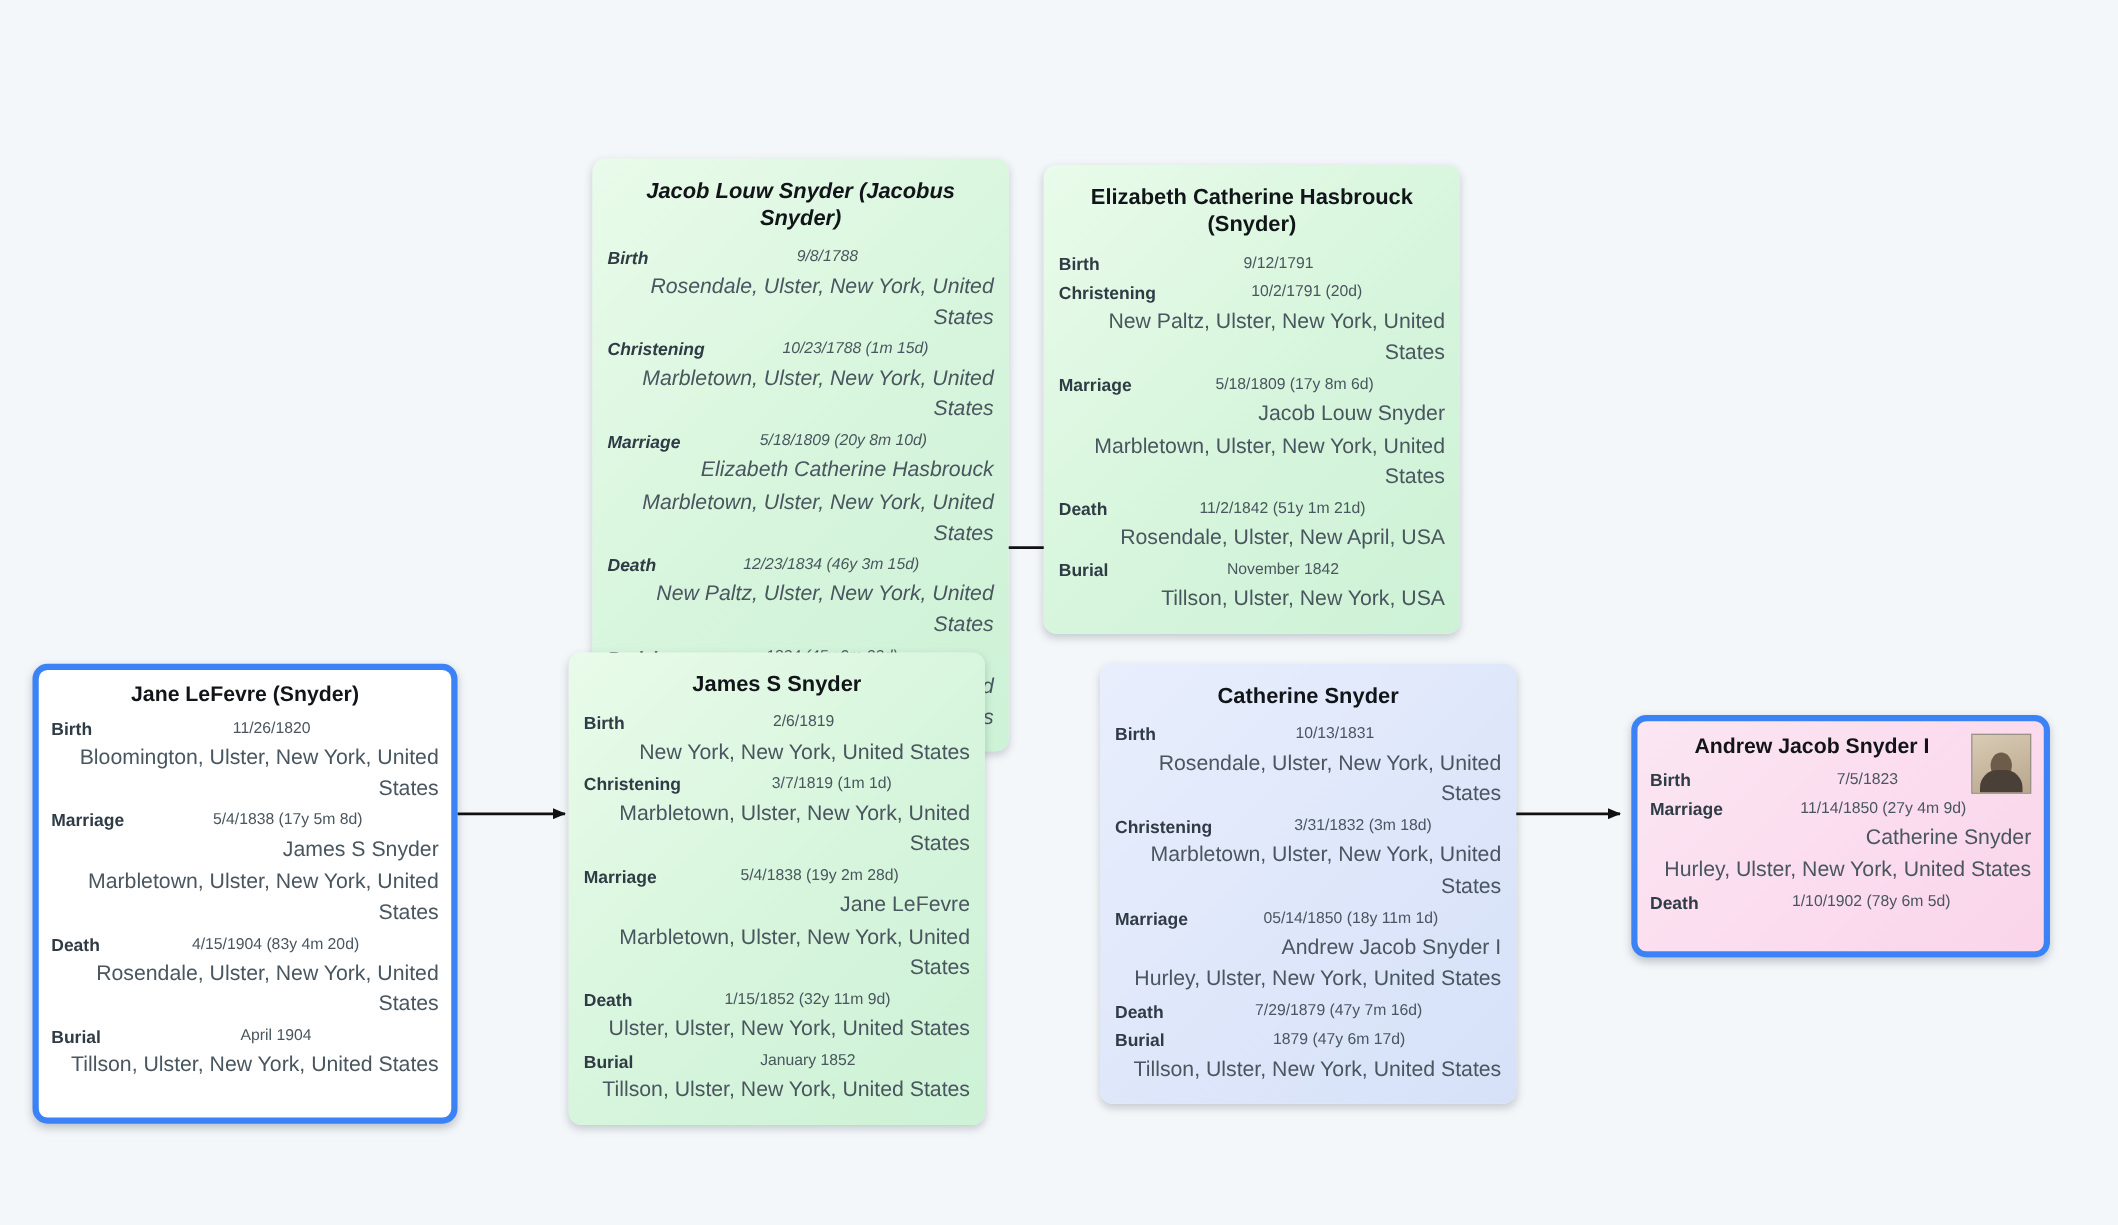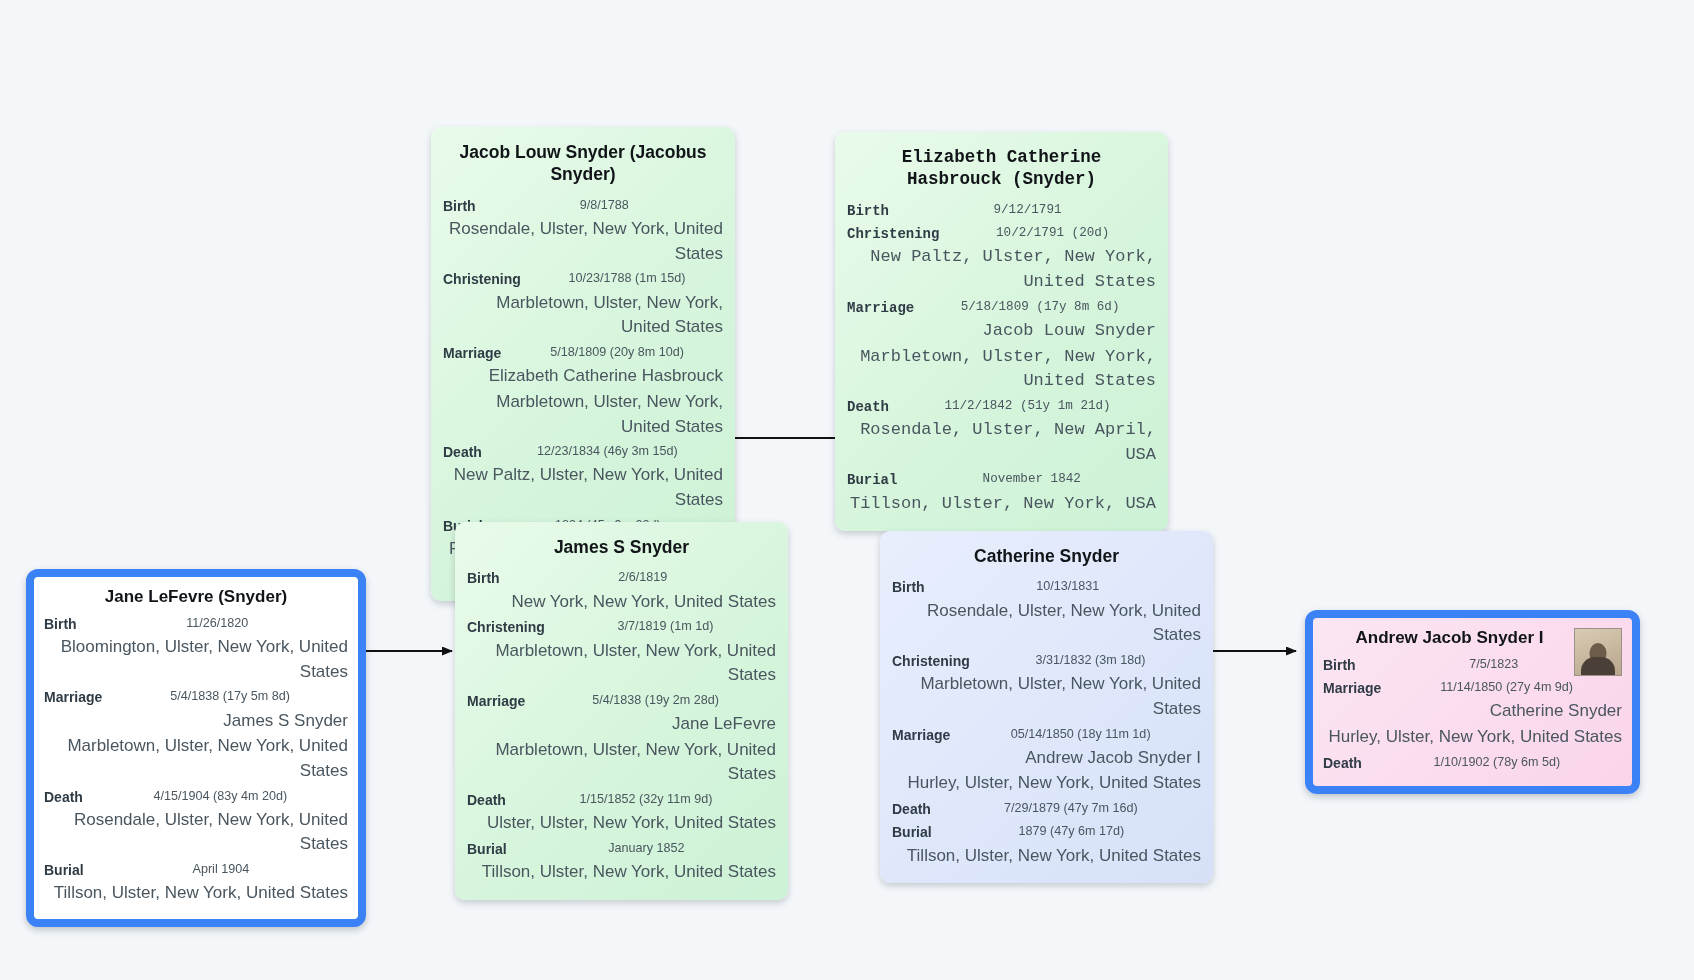--- a/index.html
+++ b/index.html
@@ -17,25 +17,24 @@
   .card{
     position:absolute;
     box-sizing:border-box;
     border-radius:10px;
     padding:12px 12px 12px 12px;
   }
   .card.plain{
     box-shadow:0 3px 7px rgba(30,45,60,0.22);
   }
   .card.framed{
-    border:8px solid #3b82f6;
+    border:5px solid #3b82f6;
     border-radius:12px;
     box-shadow:0 3px 7px rgba(30,45,60,0.25);
-    padding:8px 10px 10px 10px;
-    margin-top:38px;
+    padding:8px 10px 26px 10px;
   }
   .green{background:linear-gradient(135deg,#e9fbea 0%,#d6f5dc 55%,#cdf2d6 100%);}
   .blue{background:linear-gradient(135deg,#e8eefc 0%,#dde6fa 60%,#d6e1f8 100%);}
   .pink{background:linear-gradient(135deg,#fbe6f3 0%,#fbdcee 55%,#fad5ea 100%);}
   .white{background:#ffffff;}
 
   .card-title{
     text-align:center;
     font-weight:bold;
     font-size:17.5px;
@@ -115,21 +114,21 @@
     <path d="M622,438 L1045,438" stroke="#111111" stroke-width="2.2" fill="none"></path>
     <path d="M1003,418 L1003,438" stroke="#111111" stroke-width="2.2" fill="none"></path>
     <path d="M622,445 L622,428" stroke="#111111" stroke-width="2.2" fill="none" marker-end="url(#arrow)"></path>
     <path d="M1045,438 L1045,505" stroke="#111111" stroke-width="2.2" fill="none" marker-end="url(#arrow)"></path>
 
     <path d="M366,651 L452,651" stroke="#111111" stroke-width="2.2" fill="none" marker-end="url(#arrow)"></path>
 
     <path d="M1210,651 L1296,651" stroke="#111111" stroke-width="2.2" fill="none" marker-end="url(#arrow)"></path>
   </svg>
 
-  <div class="card plain green" style="left:431px;top:127px;width:304px;">
+  <div class="card plain green" style="left:474px;top:127px;width:333px;font-style:italic;">
     <div class="card-title">Jacob Louw Snyder (Jacobus Snyder)</div>
     <div class="fact-block">
       <div class="fact">
         <span class="fact-label">Birth</span>
         <span class="fact-value">9/8/1788</span>
       </div>
       <div class="fact-extra">Rosendale, Ulster, New York, United States</div>
     </div>
     <div class="fact-block">
       <div class="fact">
@@ -155,21 +154,21 @@
     </div>
     <div class="fact-block">
       <div class="fact">
         <span class="fact-label">Burial</span>
         <span class="fact-value">1834 (45y 9m 22d)</span>
       </div>
       <div class="fact-extra">Rosendale, Ulster, New York, United States</div>
     </div>
   </div>
 
-  <div class="card plain green" style="left:835px;top:132px;width:333px;font-family:Liberation Mono, monospace;">
+  <div class="card plain green" style="left:835px;top:132px;width:333px;">
     <div class="card-title">Elizabeth Catherine Hasbrouck (Snyder)</div>
     <div class="fact-block">
       <div class="fact">
         <span class="fact-label">Birth</span>
         <span class="fact-value">9/12/1791</span>
       </div>
     </div>
     <div class="fact-block">
       <div class="fact">
         <span class="fact-label">Christening</span>

